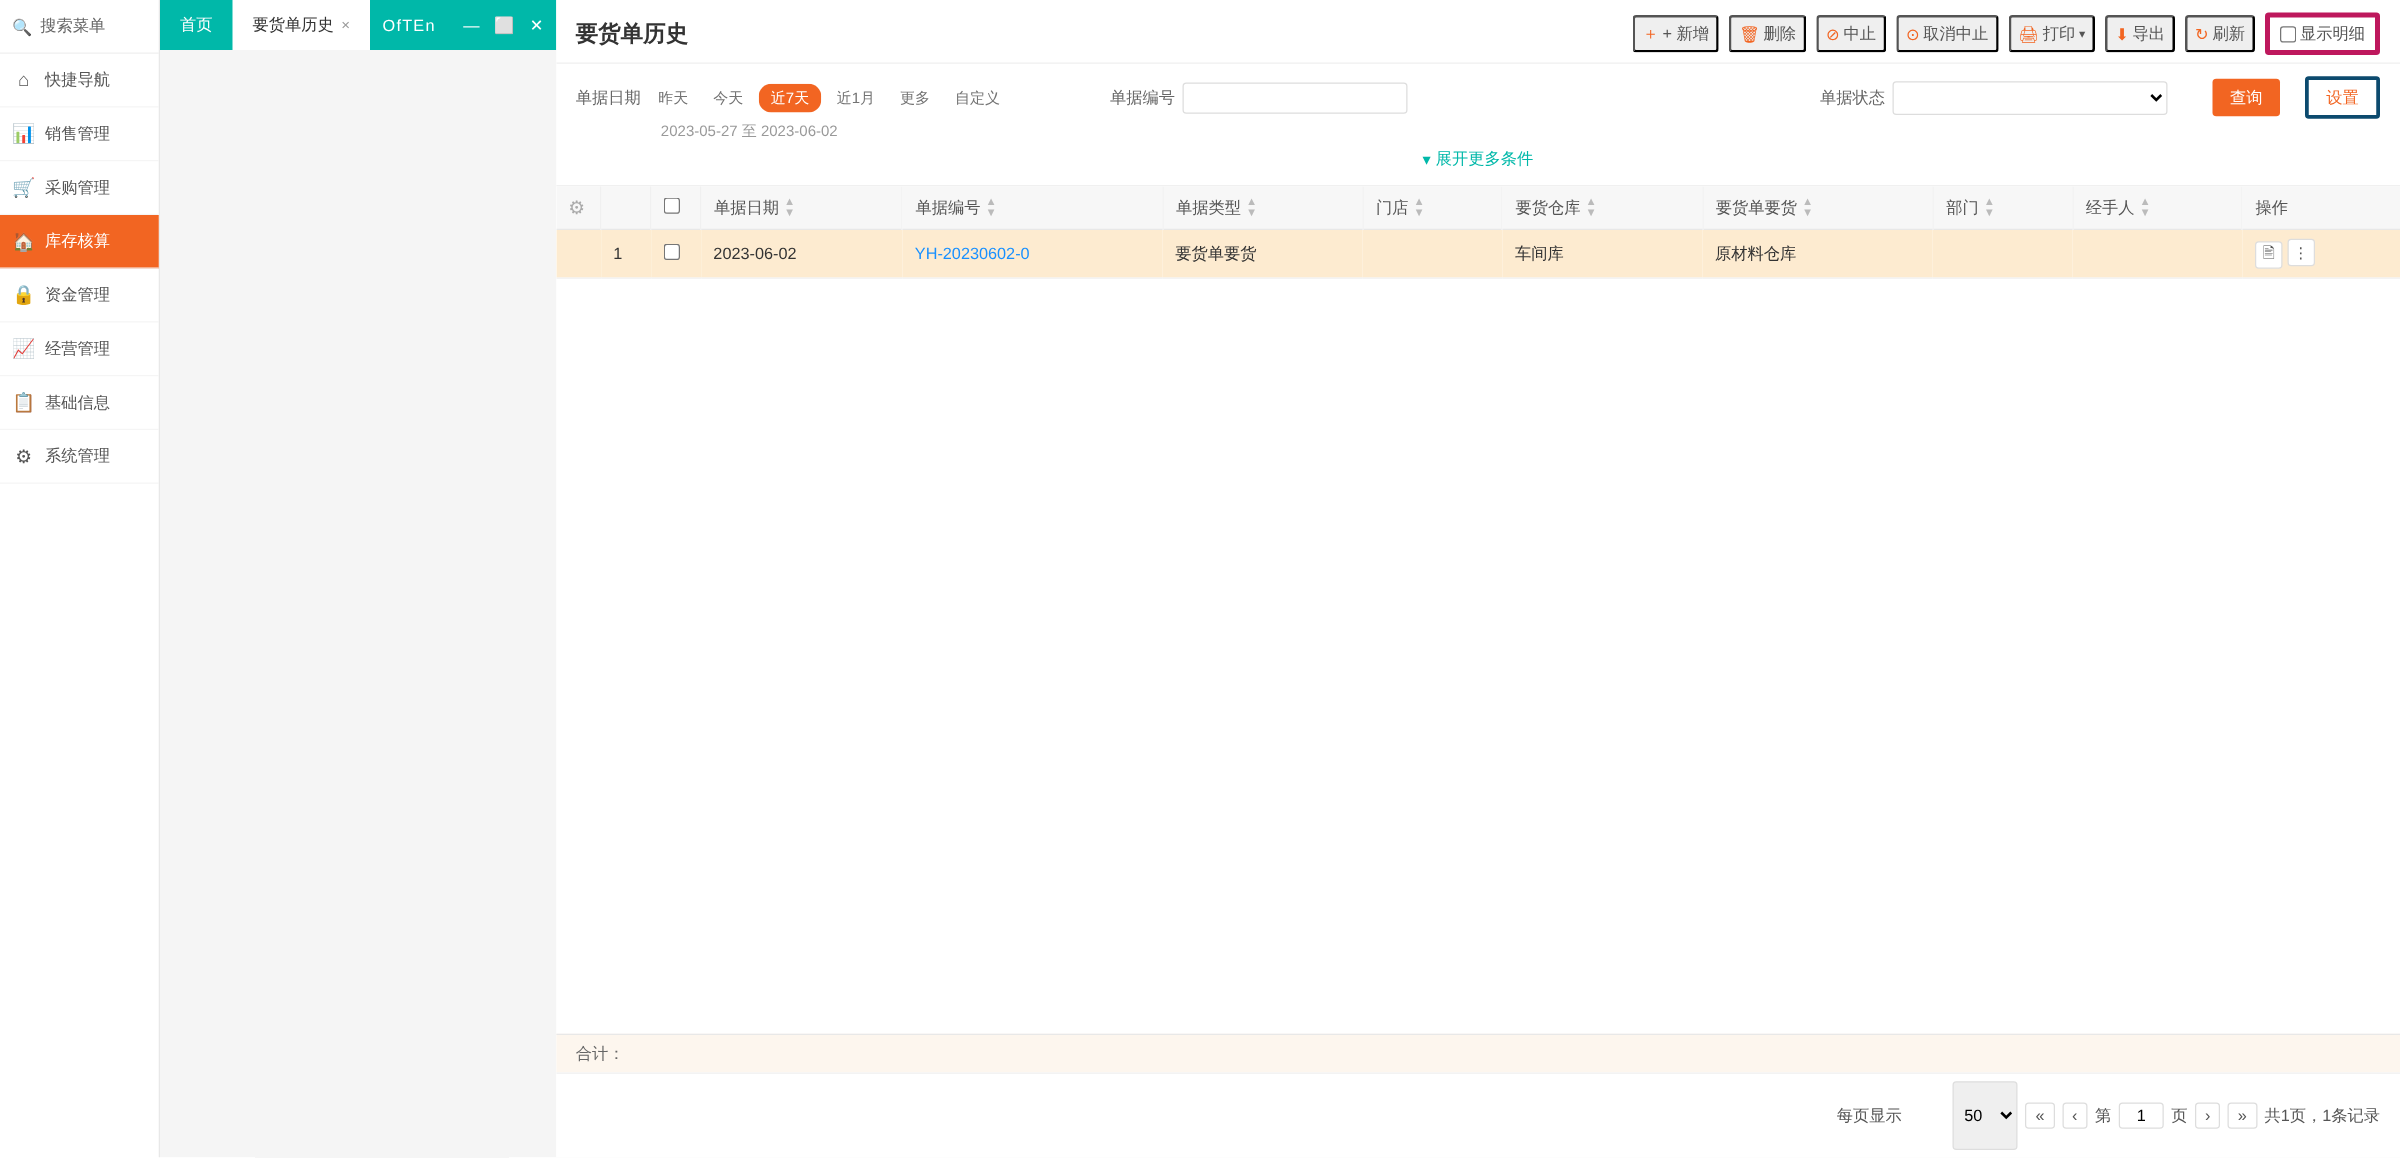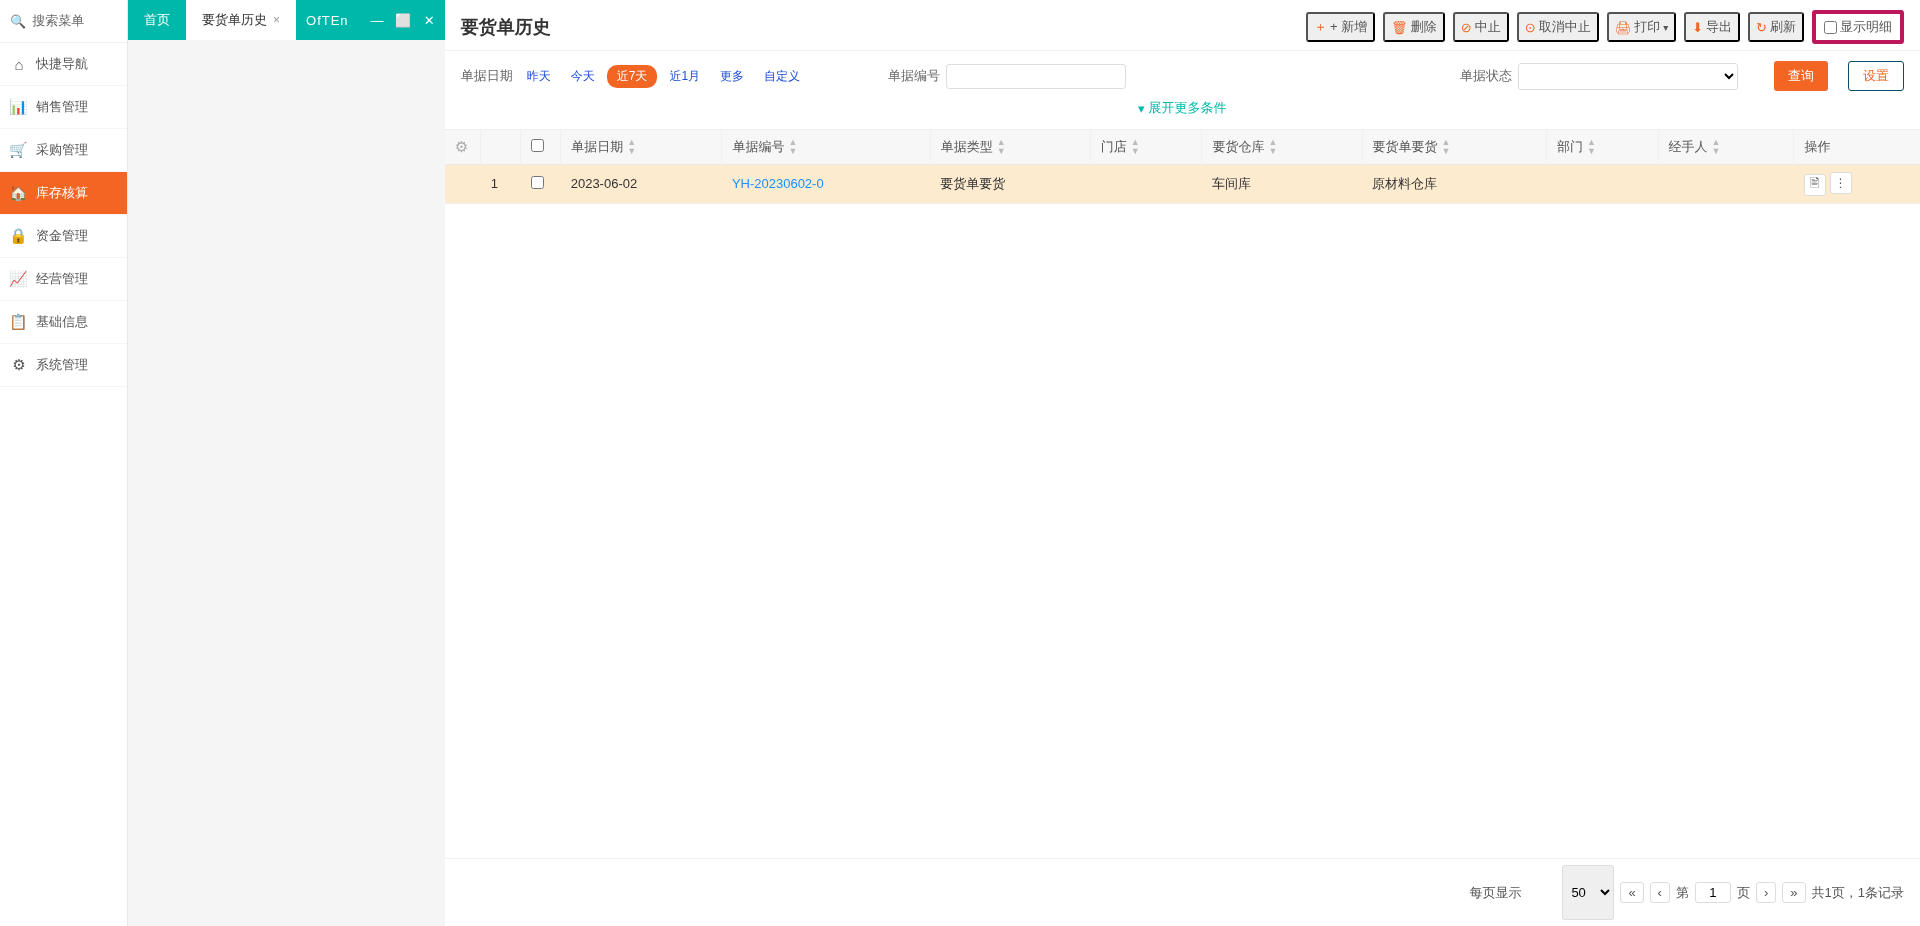--- a/index.html
+++ b/index.html
@@ -150,21 +150,21 @@
       border: none;
       padding: 6px 14px;
       border-radius: 3px;
       cursor: pointer;
       font-size: 13px;
       white-space: nowrap;
     }
     .btn-secondary {
       background: #fff;
       color: #f26522;
-      border: 1px solid #0c4a6e;
+      border: 3px solid #0c4a6e;
       padding: 5px 14px;
       border-radius: 3px;
       cursor: pointer;
       font-size: 13px;
       white-space: nowrap;
     }
     .btn-display {
       display: flex;
       align-items: center;
       gap: 3px;
@@ -202,21 +202,21 @@
     .filter-date-btns {
       display: flex;
       align-items: center;
       gap: 4px;
     }
     .date-btn {
       padding: 2px 7px;
       border-radius: 3px;
       cursor: pointer;
       font-size: 12px;
-      color: #1d4ed8;
+      color: #737373;
       border: 1px solid transparent;
     }
     .date-btn.active {
       background: #f26522;
       color: #fff;
       border-radius: 10px;
       padding: 2px 9px;
     }
     .date-range {
       font-size: 12px;
@@ -507,20 +507,23 @@
           <span class="filter-label">单据状态</span>
           <select class="filter-select">
             <option value=""></option>
           </select>
         </div>
 
         <button class="btn-primary" style="margin-left:16px;">查询</button>
         <button class="btn-secondary">设置</button>
       </div>
 
+      <div style="padding-left: 68px; margin-top: -2px;">
+        <span class="date-range">2023-05-27 至 2023-06-02</span>
+      </div>
 
       <div class="expand-more">
         <span>▾</span>
         <span>展开更多条件</span>
       </div>
     </div>
 
     <div class="table-area">
       <table>
         <thead>
@@ -578,20 +581,23 @@
               <td></td>
               <td>
     <span class="op-btn" title="查看">🖹</span>
     <span class="op-btn" title="更多">⋮</span>
   </td>
             </tr>
           </tbody>
       </table>
     </div>
 
+    <div class="table-footer">
+      <span>合计：</span>
+    </div>
 
     <div class="pagination">
       <span>每页显示</span>
       <select class="page-size-select" id="page-size-select"><option value="10">10</option><option value="20">20</option><option value="50" selected="">50</option><option value="100">100</option></select>
       <button class="page-btn">«</button>
       <button class="page-btn">‹</button>
       <span>第</span>
       <input class="page-input" type="text" value="1" style="">
       <span>页</span>
       <button class="page-btn">›</button>

